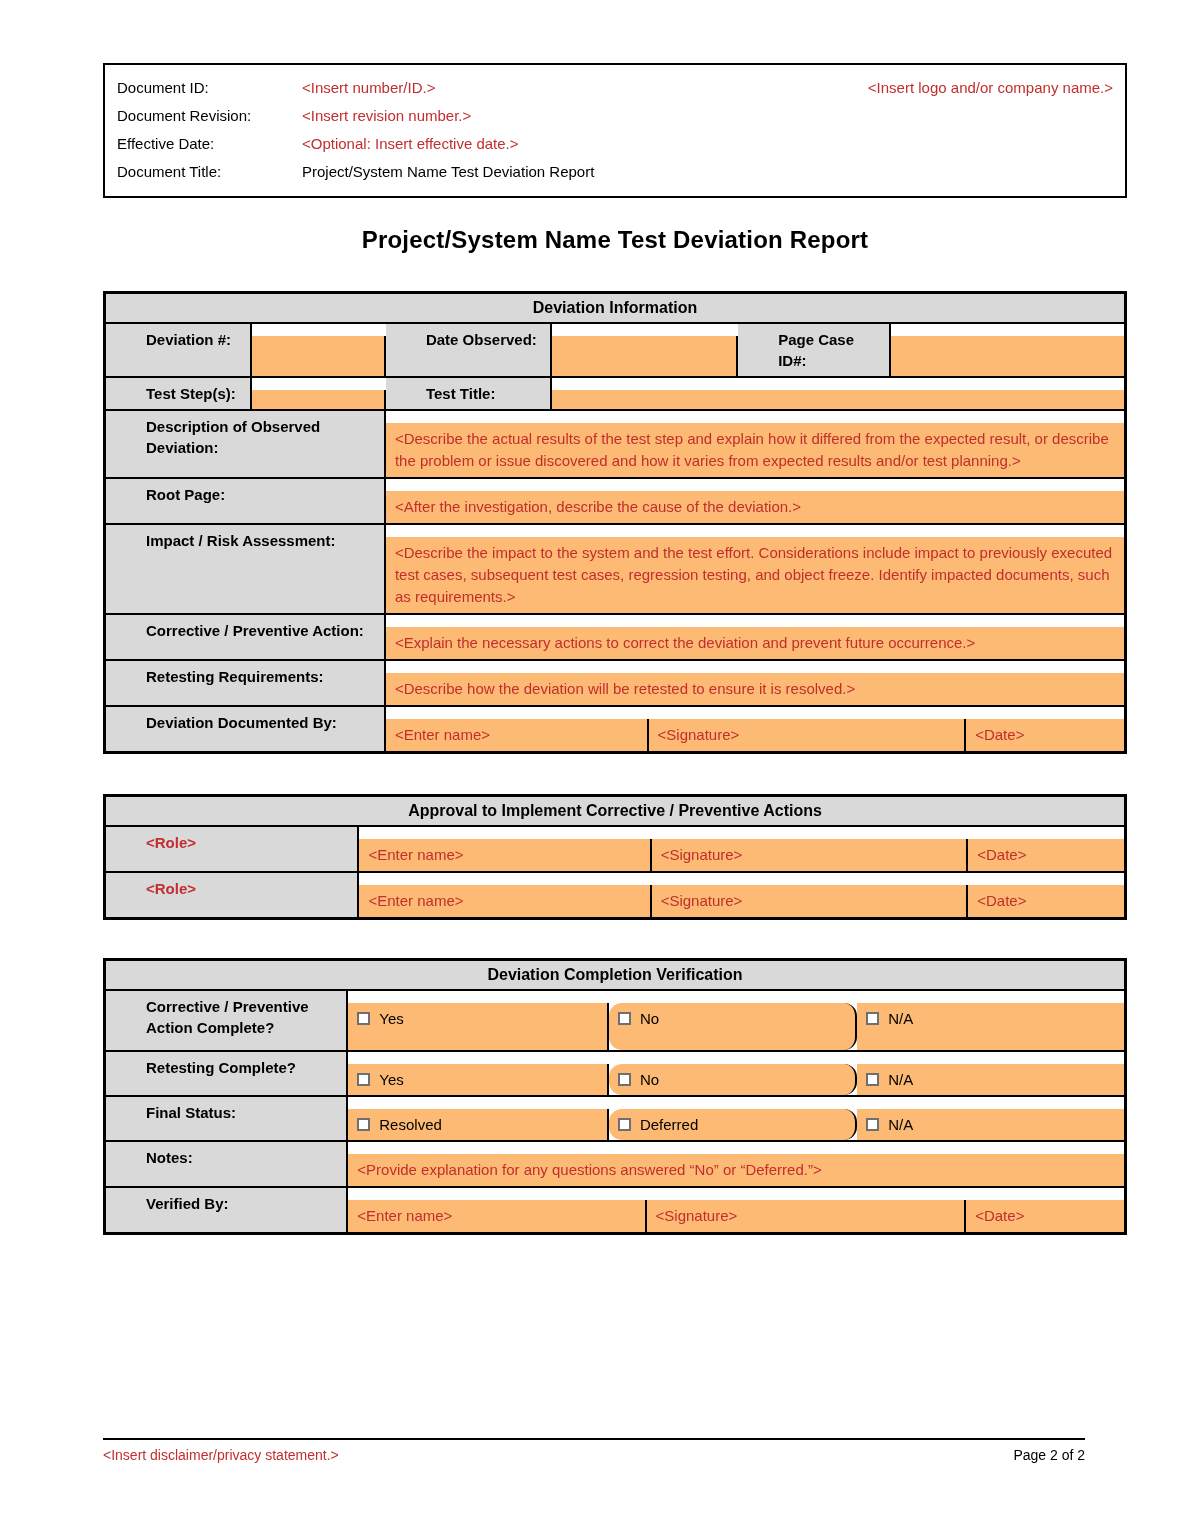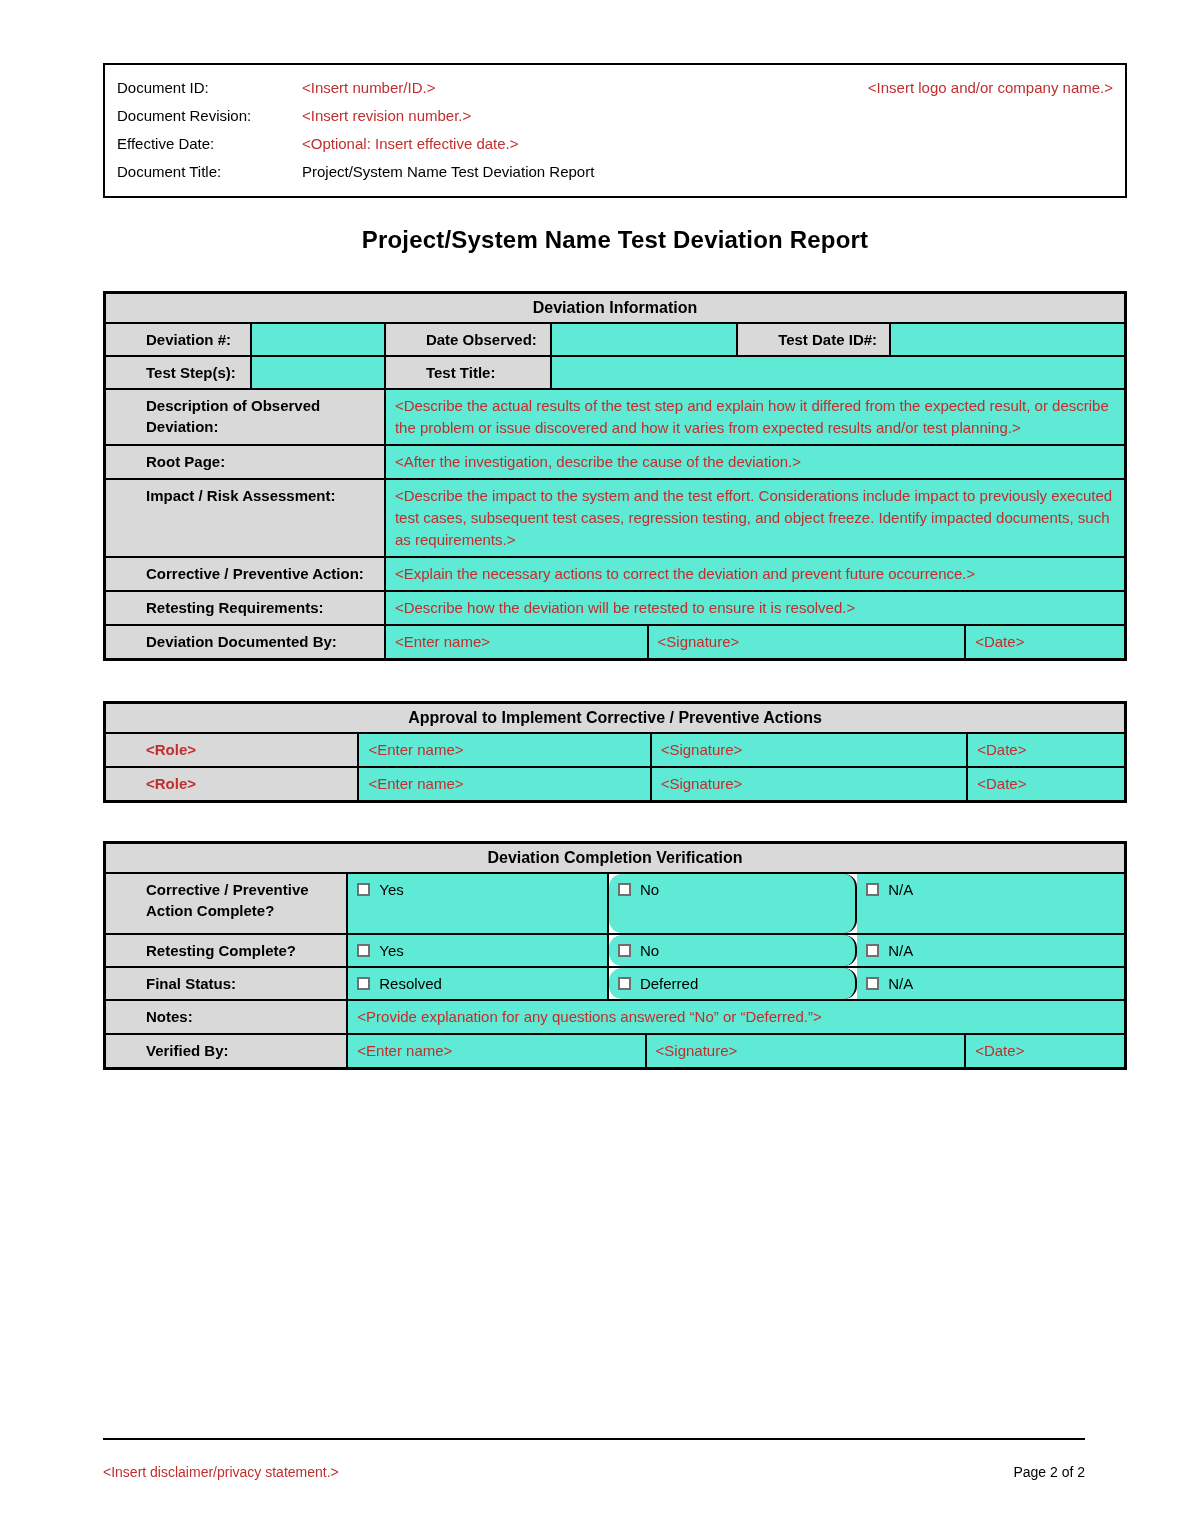--- a/index.html
+++ b/index.html
@@ -43,21 +43,21 @@
     font-size: 16px;
     text-align: center;
     padding: 5px 4px;
     border-bottom: 2px solid #000;
   }
   .t-row { display: flex; border-bottom: 2px solid #000; }
   .t-row:last-child { border-bottom: none; }
   .cell { border-right: 2px solid #000; padding: 5px 9px; line-height: 21px; }
   .cell:last-child { border-right: none; }
   .lab { background: #D9D9D9; font-weight: bold; padding-left: 40px; }
-  .inp { background: #5eead4; }
+  .inp { background: #fdba74; margin-top: 12px; }
   .ph { color: #C22E2E; line-height: 22px; }
   .grow { flex: 1 1 auto; }
 
   
   .w-a1 { flex: 0 0 14.3%; } .w-a2 { flex: 0 0 13.2%; }
   .w-a3 { flex: 0 0 16.3%; } .w-a4 { flex: 0 0 18.3%; }
   .w-a5 { flex: 0 0 15.0%; }
   .w-lab { flex: 0 0 27.5%; }
   .w-dn  { flex: 0 0 25.8%; } .w-ds { flex: 0 0 31.2%; }
 
@@ -79,21 +79,21 @@
     background: #fff;
     vertical-align: -1px;
     margin-right: 9px;
   }
 
   
   .footer {
     position: absolute;
     left: 103px; width: 982px; top: 1438px;
     border-top: 2px solid #000;
-    padding-top: 24px;
+    padding-top: 7px;
     font-size: 14px;
     display: flex;
     justify-content: space-between;
   }
 </style>
 </head>
 <body>
 
 <div class="page">
   <div class="content">
@@ -121,21 +121,21 @@
     <h1 class="doc-title">Project/System Name Test Deviation Report</h1>
 
     <div class="tbl">
       <div class="t-head">Deviation Information</div>
 
       <div class="t-row">
         <div class="cell lab w-a1">Deviation #:</div>
         <div class="cell inp w-a2"></div>
         <div class="cell lab w-a3">Date Observed:</div>
         <div class="cell inp w-a4"></div>
-        <div class="cell lab w-a5">Test Date ID#:</div>
+        <div class="cell lab w-a5">Page Case ID#:</div>
         <div class="cell inp grow"></div>
       </div>
 
       <div class="t-row">
         <div class="cell lab w-a1">Test Step(s):</div>
         <div class="cell inp w-a2"></div>
         <div class="cell lab w-a3">Test Title:</div>
         <div class="cell inp grow"></div>
       </div>
 

